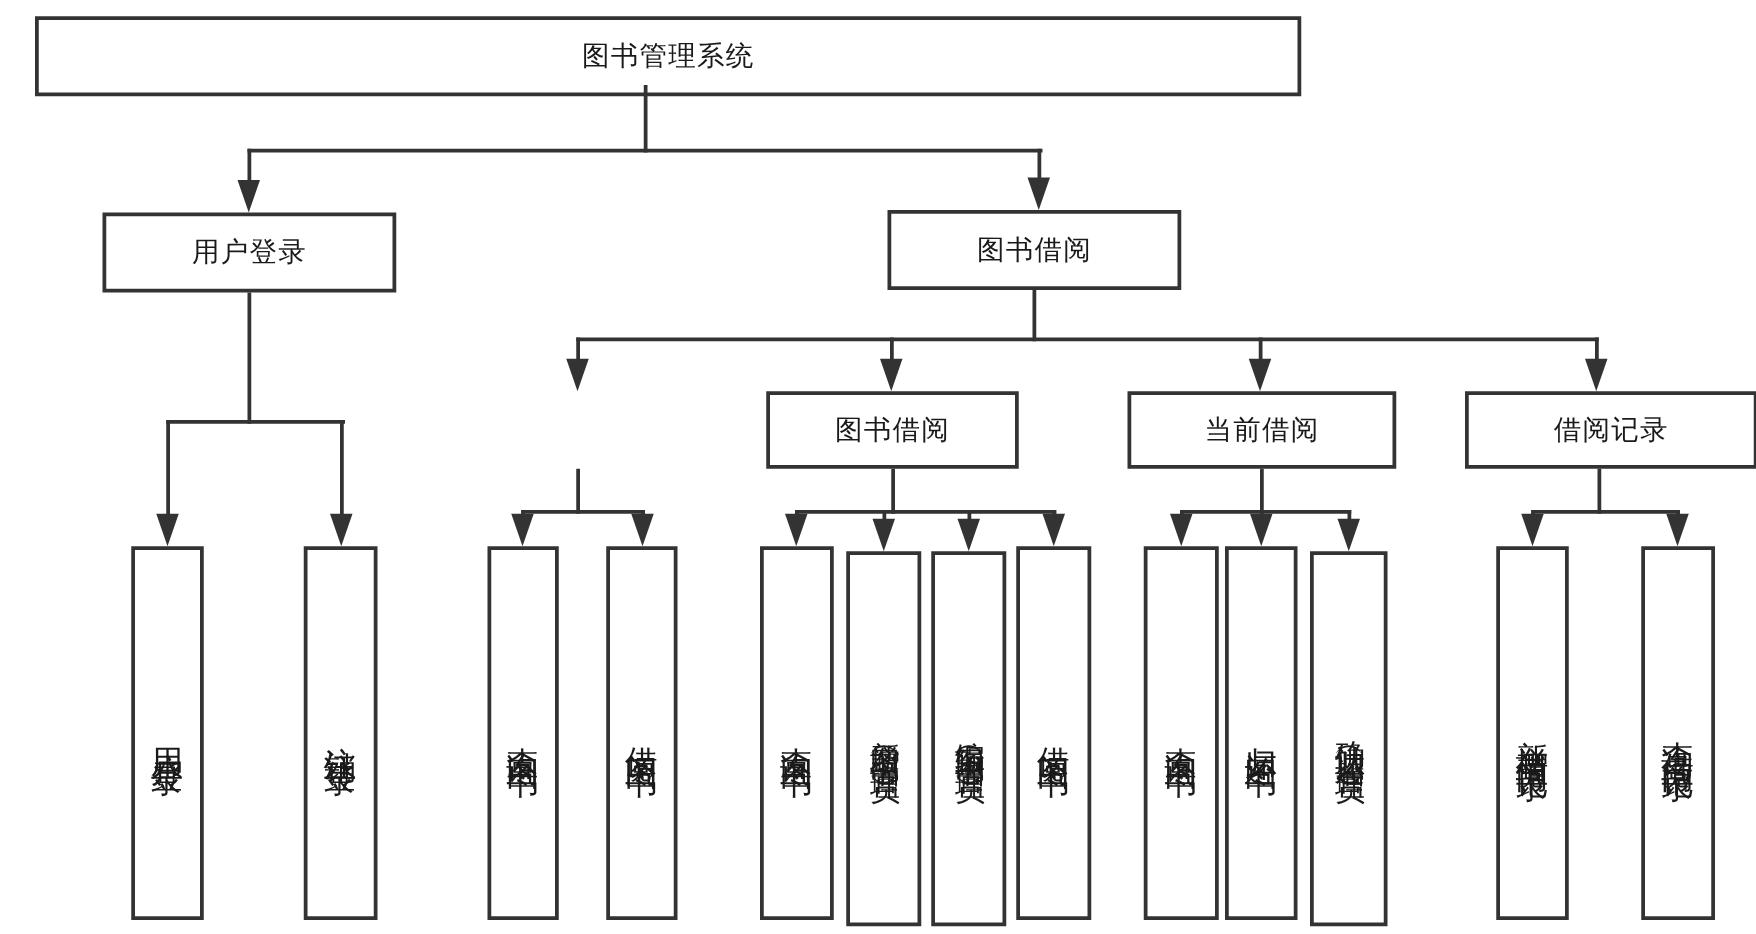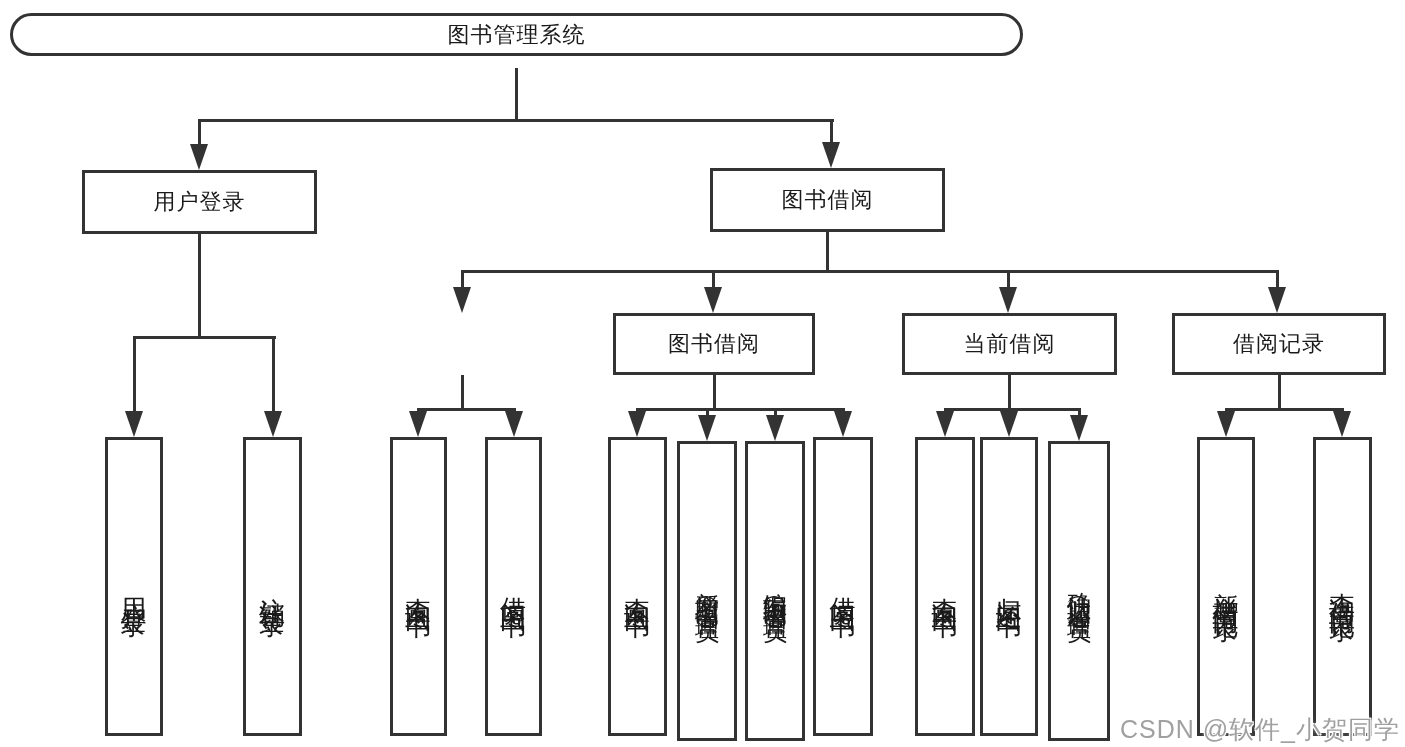--- a/index.html
+++ b/index.html
@@ -62,21 +62,21 @@
     letter-spacing: 1px;
     text-shadow: -1px -1px 0 #fff, 1px -1px 0 #fff, -1px 1px 0 #fff, 1px 1px 0 #fff, 0 0 4px #fff;
     white-space: nowrap;
   }
 </style>
 </head>
 <body>
 
 <div id="canvas">
 
-  <div class="box" style="left:10px; top:13px; width:1013px; height:43px;border-radius:25px;">
+  <div class="box" style="left:28px; top:13px; width:1013px; height:64px;">
     <span class="hlabel">图书管理系统</span>
   </div>
 
   <div class="vline" style="left:515px; top:68px; height:54px;"></div>
   <div class="hline" style="left:198px; top:119px; width:636px;"></div>
   <div class="vline" style="left:198px; top:119px; height:30px;"></div>
   <div class="arrowhead" style="left:190px; top:144px;"></div>
   <div class="vline" style="left:830px; top:119px; height:28px;"></div>
   <div class="arrowhead" style="left:822px; top:142px;"></div>
 
@@ -111,21 +111,21 @@
   <div class="arrowhead" style="left:999px; top:287px;"></div>
   <div class="vline" style="left:1276px; top:270px; height:20px;"></div>
   <div class="arrowhead" style="left:1268px; top:287px;"></div>
 
   <div class="box" style="left:902px; top:313px; width:215px; height:62px;">
     <span class="hlabel">当前借阅</span>
   </div>
   <div class="box" style="left:613px; top:313px; width:202px; height:62px;">
     <span class="hlabel">图书借阅</span>
   </div>
-  <div class="box" style="left:1172px; top:313px; width:214px; height:62px;">
+  <div class="box" style="left:1172px; top:313px; width:234px; height:62px;">
     <span class="hlabel">借阅记录</span>
   </div>
 
   <div class="vline" style="left:461px; top:375px; height:36px;"></div>
   <div class="hline" style="left:417px; top:408px; width:99px;"></div>
   <div class="vline" style="left:417px; top:408px; height:8px;"></div>
   <div class="arrowhead" style="left:409px; top:411px;"></div>
   <div class="vline" style="left:513px; top:408px; height:8px;"></div>
   <div class="arrowhead" style="left:505px; top:411px;"></div>
 
@@ -186,15 +186,14 @@
   <div class="vline" style="left:1341px; top:408px; height:8px;"></div>
   <div class="arrowhead" style="left:1333px; top:411px;"></div>
 
   <div class="box" style="left:1197px; top:437px; width:58px; height:299px;">
     <span class="vtext">新增借阅记录</span>
   </div>
   <div class="box" style="left:1313px; top:437px; width:59px; height:299px;">
     <span class="vtext">查询借阅记录</span>
   </div>
 
-  <div class="watermark">CSDN @软件_小贺同学</div>
 
 </div>
 
 </body></html>

